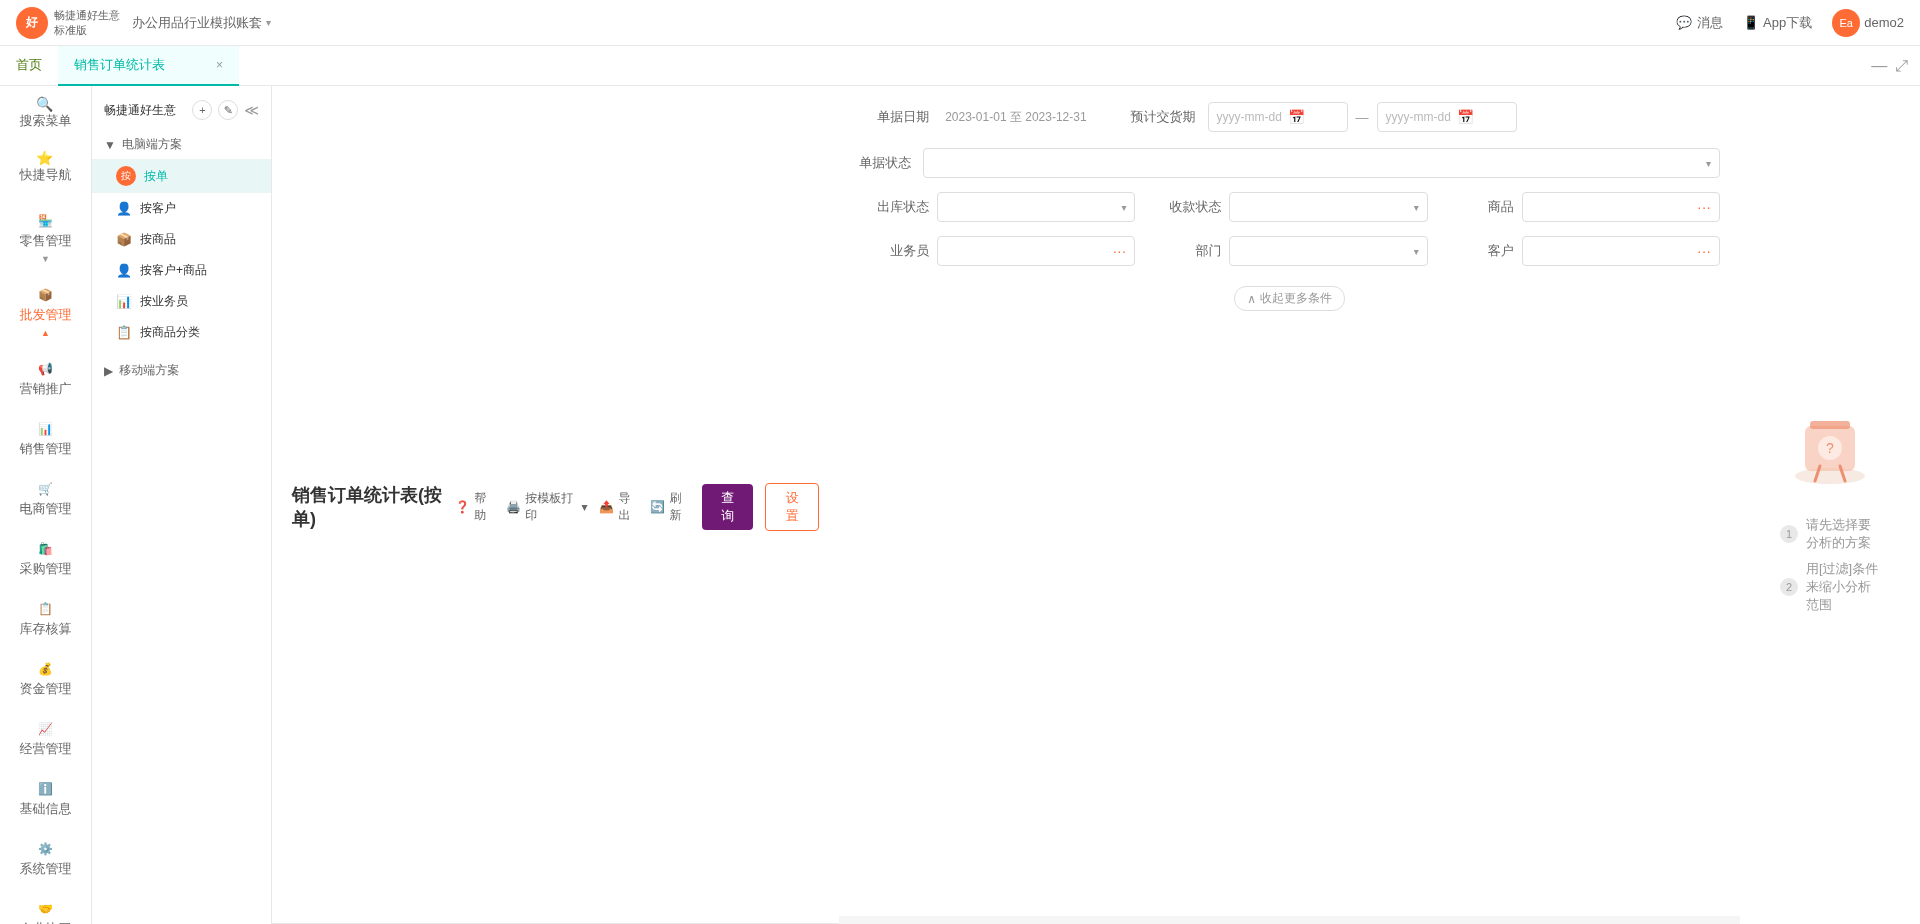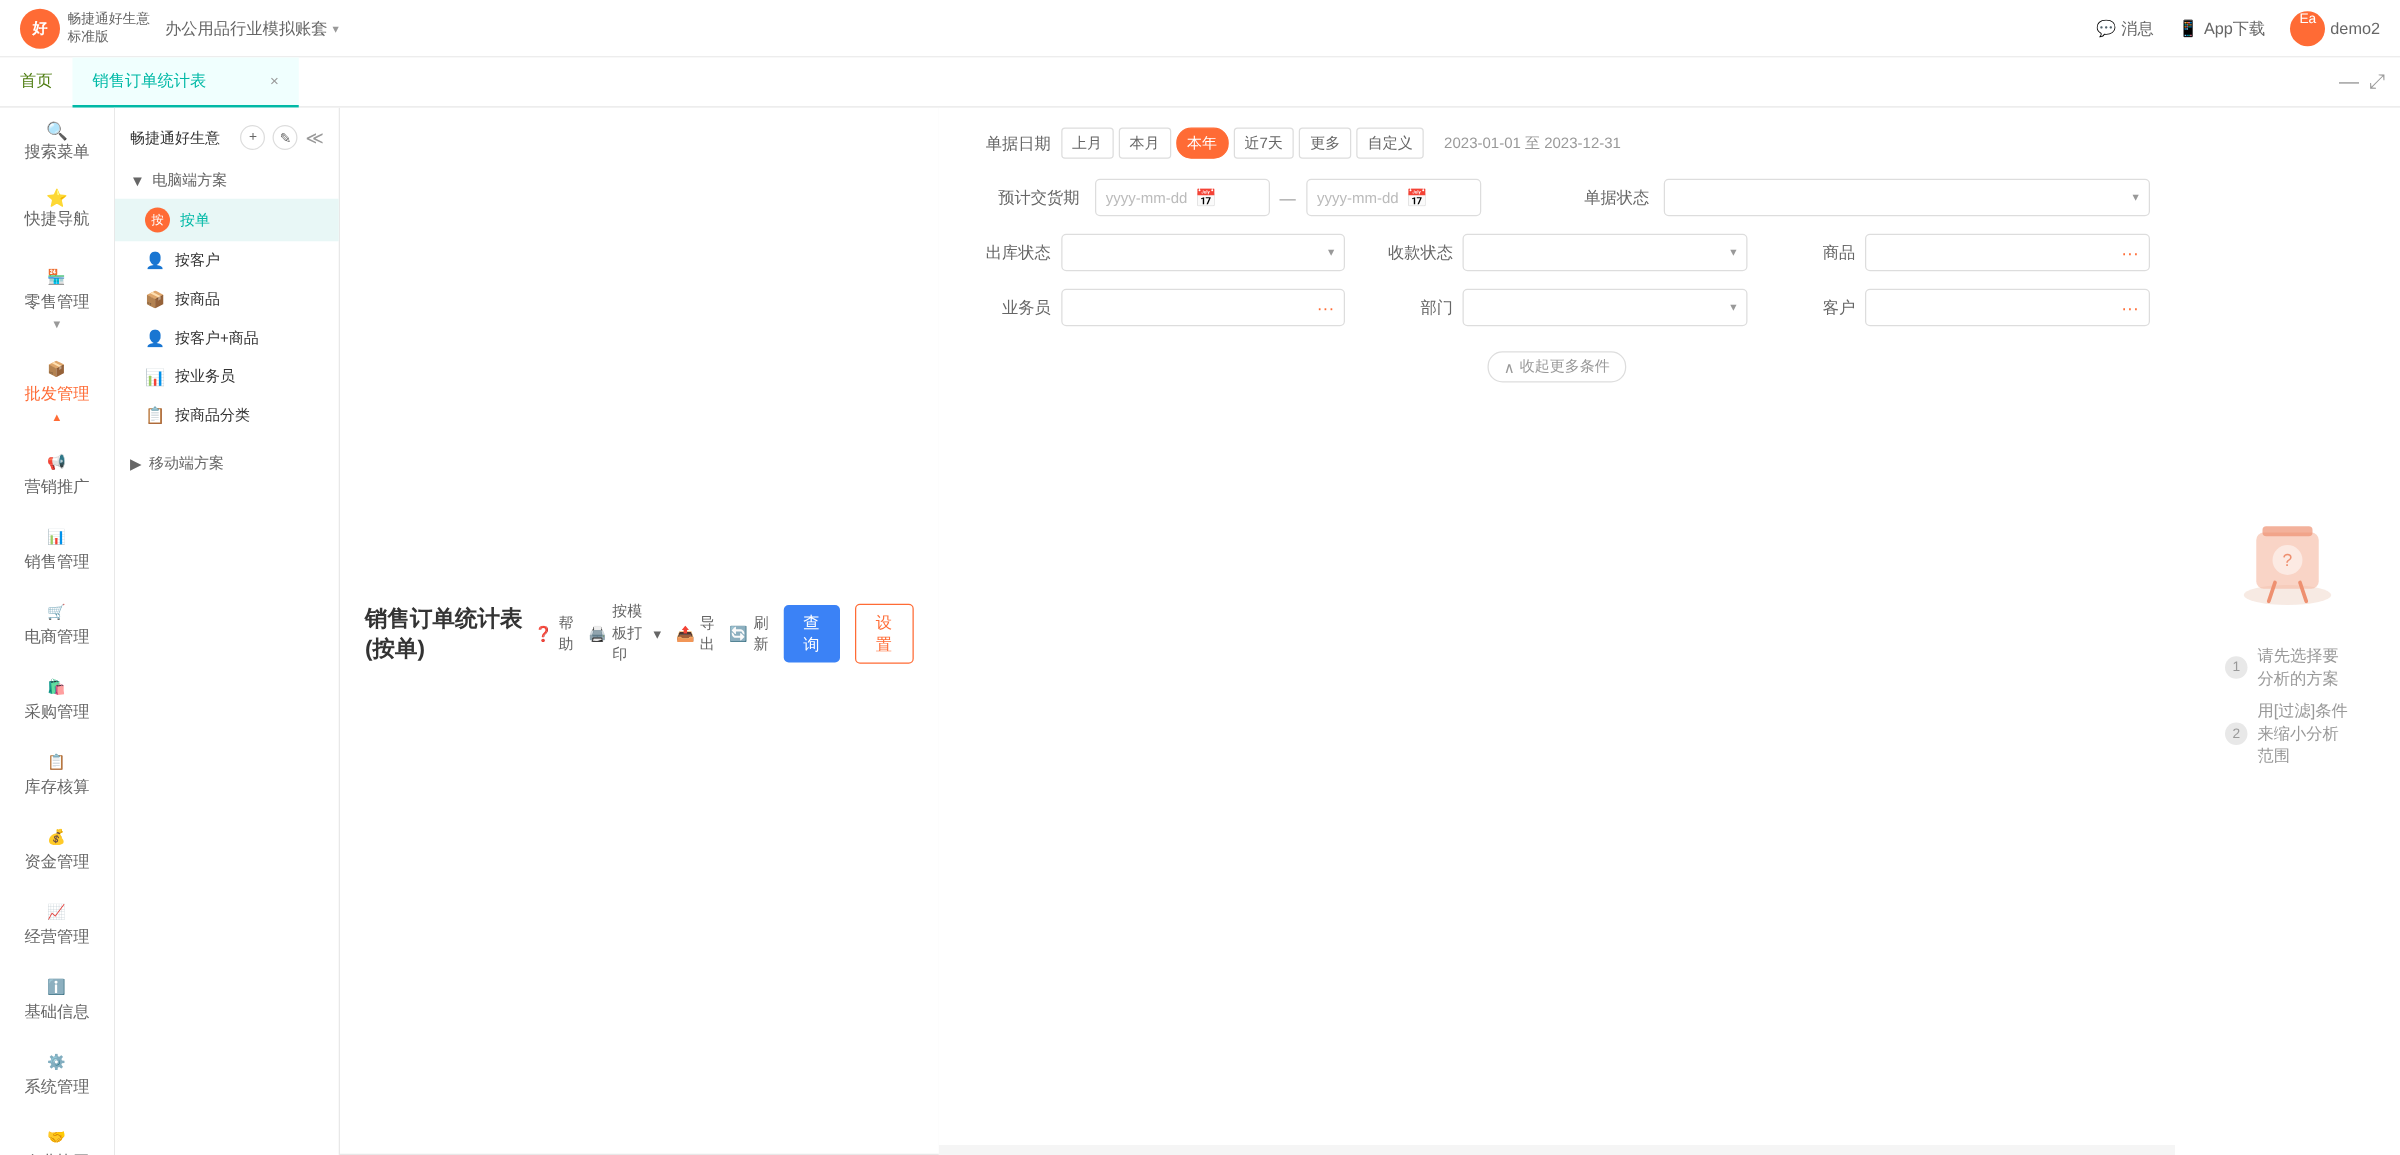--- a/index.html
+++ b/index.html
@@ -8,21 +8,21 @@
     
     .top-bar { background: #fff; height: 46px; display: flex; align-items: center; padding: 0 16px; border-bottom: 1px solid #e8e8e8; justify-content: space-between; flex-shrink: 0; }
     .top-bar-left { display: flex; align-items: center; gap: 12px; }
     .logo-area { display: flex; align-items: center; gap: 6px; }
     .logo-icon { width: 32px; height: 32px; background: #ff6b35; border-radius: 50%; display: flex; align-items: center; justify-content: center; color: #fff; font-size: 12px; font-weight: bold; }
     .logo-text { font-size: 11px; color: #666; line-height: 1.3; }
     .breadcrumb-area { display: flex; align-items: center; gap: 4px; font-size: 13px; color: #666; }
     .breadcrumb-dropdown { color: #999; font-size: 10px; cursor: pointer; }
     .top-bar-right { display: flex; align-items: center; gap: 20px; font-size: 13px; color: #666; }
     .top-nav-item { display: flex; align-items: center; gap: 4px; cursor: pointer; }
-    .user-avatar { width: 28px; height: 28px; border-radius: 50%; background: #ff6b35; display: flex; align-items: flex-start; justify-content: center; color: #fff; font-size: 11px; }
+    .user-avatar { width: 28px; height: 28px; border-radius: 50%; background: #ff6b35; display: flex; align-items: center; justify-content: center; color: #fff; font-size: 11px; }
 
     
     .tab-bar { background: #fff; height: 40px; display: flex; align-items: center; padding: 0; border-bottom: 1px solid #e8e8e8; flex-shrink: 0; }
     .tab-item { height: 40px; display: flex; align-items: center; padding: 0 16px; cursor: pointer; font-size: 13px; color: #666; border-bottom: 2px solid transparent; gap: 6px; }
     .tab-item.home { color: #4d7c0f; }
     .tab-item.active { color: #00b9a6; border-bottom: 2px solid #00b9a6; background: #f0fffe; gap: 47px; }
     .tab-close { color: #999; font-size: 12px; cursor: pointer; margin-left: 4px; }
     .tab-spacer { flex: 1; }
     .tab-actions { display: flex; align-items: center; padding: 0 12px; gap: 8px; }
     .tab-action-btn { background: none; border: none; font-size: 16px; color: #999; cursor: pointer; }
@@ -55,21 +55,21 @@
     .plan-item .item-icon { font-size: 13px; color: #00b9a6; width: 16px; height: 16px; display: flex; align-items: center; justify-content: center; }
     .plan-item .item-icon-orange { color: #ff6b35; width: 20px; height: 20px; background: #ff6b35; border-radius: 50%; display: flex; align-items: center; justify-content: center; color: #fff; font-size: 10px; }
 
     
     .right-content { flex: 1; padding: 0; display: flex; flex-direction: row; background: #f5f5f5; }
     .page-header { background: #fff; padding: 12px 20px 8px; display: flex; align-items: center; justify-content: space-between; border-bottom: 1px solid #e8e8e8; }
     .page-title { font-size: 18px; font-weight: 600; color: #333; }
     .page-actions { display: flex; gap: 12px; align-items: center; }
     .page-action { display: flex; align-items: center; gap: 4px; font-size: 12px; color: #666; cursor: pointer; }
     .page-action-btn { display: flex; align-items: center; gap: 4px; padding: 5px 14px; border-radius: 4px; font-size: 13px; cursor: pointer; }
-    .btn-primary { background: #3b82f6; color: #fff; border: none; }
+    .btn-primary { background: #701a75; color: #fff; border: none; }
     .btn-settings { background: #fff; color: #ff6b35; border: 1px solid #ff6b35; text-align: center; }
 
     
     .filter-section { background: #fff; padding: 16px 20px; margin-bottom: 8px; }
     .filter-row { display: flex; align-items: center; gap: 16px; margin-bottom: 14px; flex-wrap: wrap; }
     .filter-group { display: flex; align-items: center; gap: 8px; }
     .filter-label { font-size: 13px; color: #666; white-space: nowrap; width: 70px; text-align: right; }
     .date-btn-group { display: flex; gap: 4px; }
     .date-btn { padding: 3px 8px; font-size: 12px; border: 1px solid #ddd; background: #fff; color: #666; cursor: pointer; border-radius: 3px; }
     .date-btn.active { background: #ff6b35; color: #fff; border-color: #ff6b35; border-radius: 12px; }
@@ -289,28 +289,20 @@
             <span>设置</span>
           </button>
         </div>
       </div>
 
       <div class="filter-section">
 
         <div class="filter-row">
           <div class="filter-group">
             <span class="filter-label">单据日期</span>
-            <div class="date-btn-group">
-              <button class="date-btn">上月</button>
-              <button class="date-btn">本月</button>
-              <button class="date-btn active">本年</button>
-              <button class="date-btn">近7天</button>
-              <button class="date-btn">更多</button>
-              <button class="date-btn">自定义</button>
-            </div>
             <div class="date-range">
               <span>2023-01-01 至 2023-12-31</span>
             </div>
           </div>
           <div class="filter-group" style="flex:1;margin-left:28px">
             <span class="filter-label" style="width:auto;margin-right:4px">预计交货期</span>
             <div class="date-input">
               <span style="color:#bbb;font-size:12px">yyyy-mm-dd</span>
               <span class="calendar-icon">📅</span>
             </div>

